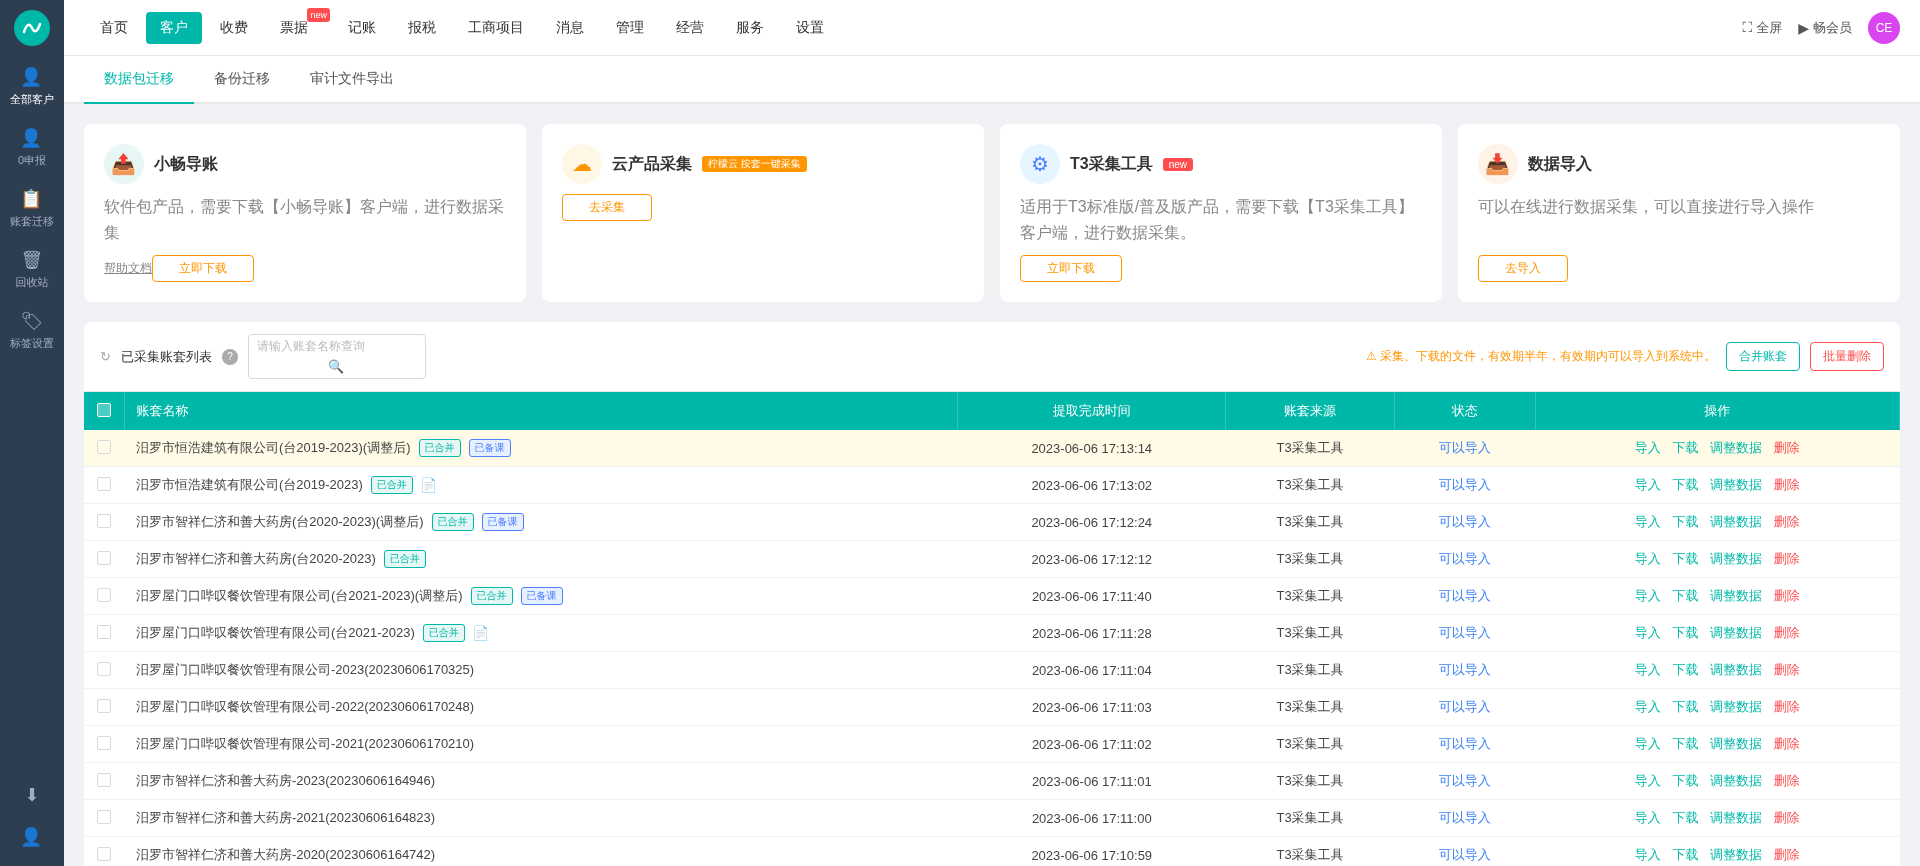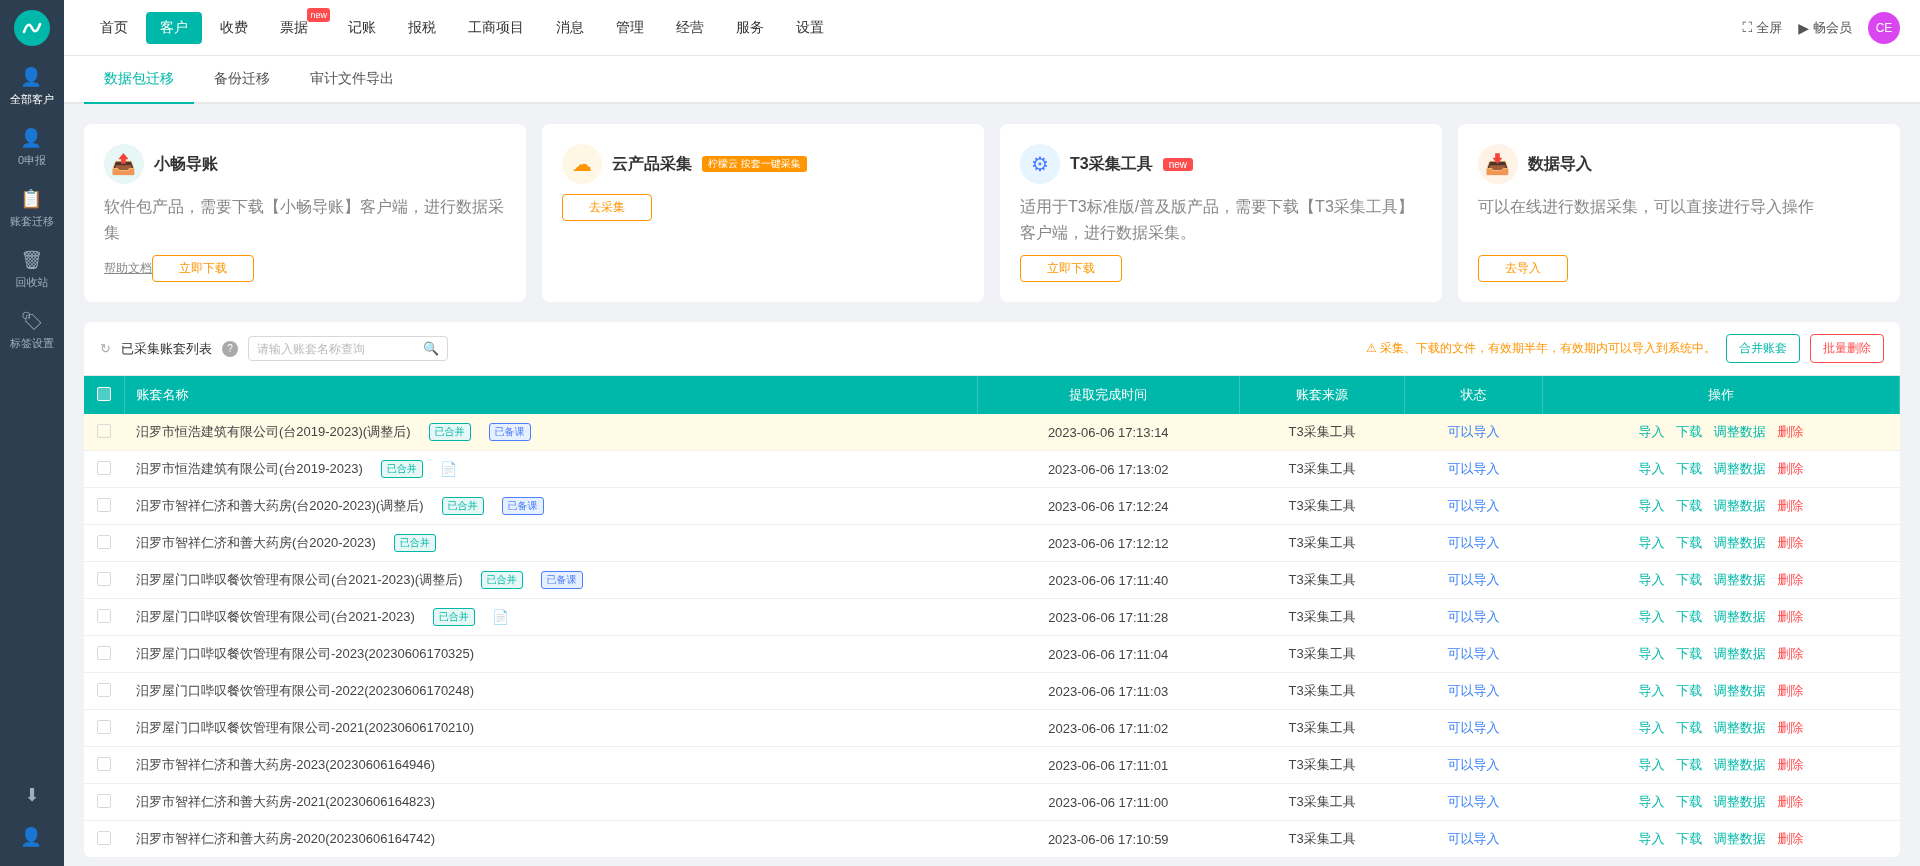--- a/index.html
+++ b/index.html
@@ -263,20 +263,21 @@
       gap: 4px;
     }
     .search-box {
       display: flex;
       align-items: center;
       border: 1px solid #d9d9d9;
       border-radius: 4px;
       padding: 4px 8px;
       gap: 6px;
       background: #fff;
+      flex-direction: column;
     }
     .search-box input {
       border: none;
       outline: none;
       font-size: 12px;
       width: 160px;
       color: #333;
     }
     .search-box input::placeholder { color: #bbb; }
 
@@ -298,21 +299,21 @@
     .data-table tbody td {
       padding: 9px 12px;
       font-size: 13px;
       color: #444;
       text-align: center;
     }
     .data-table tbody td:nth-child(2) { text-align: left; }
     .cell-name {
       display: flex;
       align-items: center;
-      gap: 18px;
+      gap: 8px;
       flex-wrap: wrap;
     }
     .tag {
       border-radius: 3px;
       font-size: 10px;
       padding: 1px 5px;
       white-space: nowrap;
     }
     .tag-green { background: #e6f7f5; color: #00b8a9; border: 1px solid #00b8a9; }
     .tag-blue { background: #e6f0ff; color: #4d7fff; border: 1px solid #4d7fff; }

